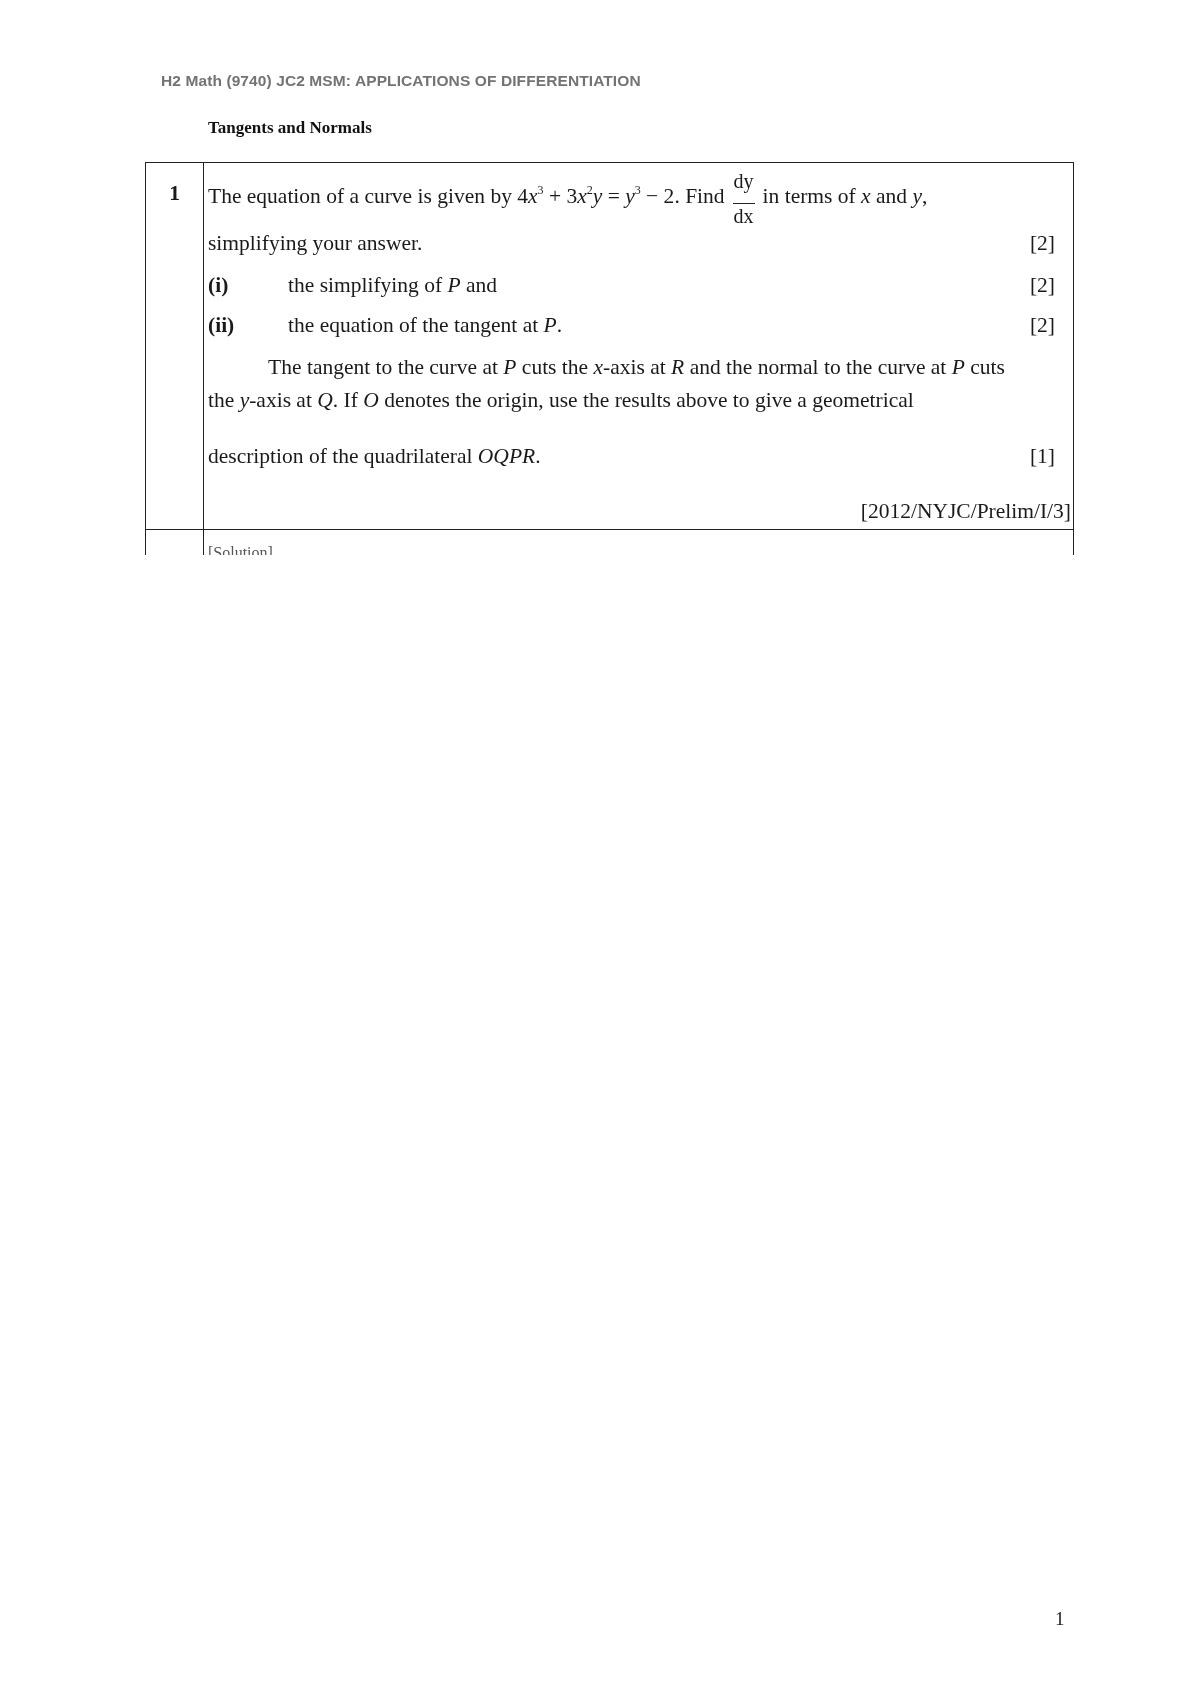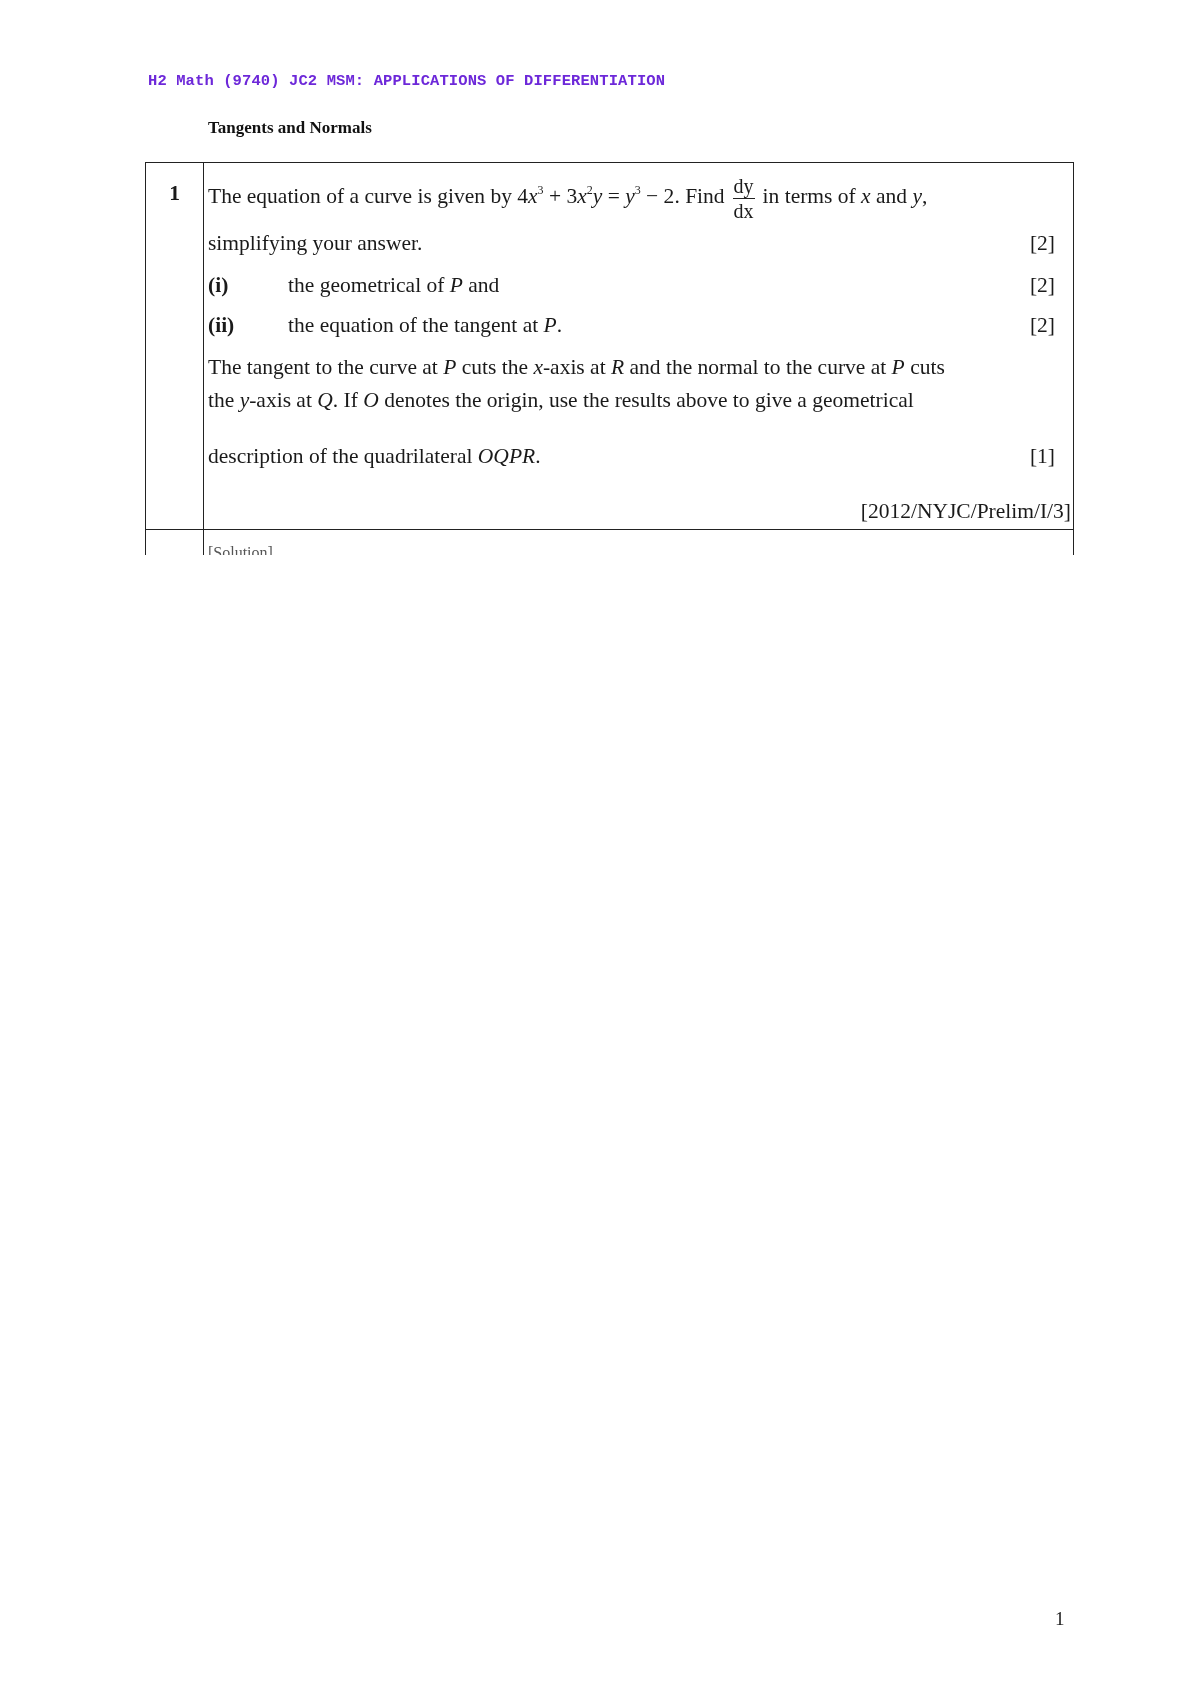--- a/index.html
+++ b/index.html
@@ -1,38 +1,38 @@
 <!DOCTYPE html>
 <html><head>
 <meta charset="utf-8">
 <style>
   html, body { margin: 0; padding: 0; background: #ffffff; }
   body { width: 1200px; height: 1696px; position: relative; overflow: hidden; color: #111; }
   .page-header {
-    position: absolute; left: 148px; top: 72px;
-    font-family: Liberation Mono, monospace; font-weight: bold; font-size: 15.5px;
-    letter-spacing: 0.1px; color: #6d28d9;
+    position: absolute; left: 161px; top: 72px;
+    font-family: Liberation Sans, sans-serif; font-weight: bold; font-size: 15.5px;
+    letter-spacing: 0.1px; color: #737373;
   }
   .section-title {
     position: absolute; left: 208px; top: 118px;
     font-family: "Liberation Serif", serif; font-weight: bold; font-size: 17px; color: #111;
   }
   .qtable {
     position: absolute; left: 145px; top: 162px; width: 927px;
     border: 1.5px solid #222; border-bottom: none;
     font-family: "Liberation Serif", serif; font-size: 21.5px; color: #1a1a1a;
   }
   .qrow { display: flex; border-bottom: 1.5px solid #222; }
   .qnum { width: 58px; border-right: 1.5px solid #222; font-weight: bold; text-align: center; padding-top: 18px; box-sizing: border-box; }
   .qbody { flex: 1; padding: 0 8px 0 4px; position: relative; }
   .line { position: relative; white-space: nowrap; }
   .marks { position: absolute; right: 10px; }
   .frac { display: inline-block; vertical-align: middle; text-align: center; margin: 0 8px; line-height: 1; }
   .frac .num, .frac .den { display: block; font-size: 20px; padding: 0 1px; }
-  .frac .num { border-bottom: 1px solid #222; padding-bottom: 2px; }
+  .frac .num { border-bottom: 1px solid #222; padding-bottom: 12px; }
   .frac .den { padding-top: 2px; }
   i { font-style: italic; }
   sup { font-size: 12px; vertical-align: 9px; }
   .subpart-label { display: inline-block; width: 80px; font-weight: bold; }
   .source { text-align: right; padding-right: 0px; margin-right: -6px; margin-top: 24px; }
   .solution-row { height: 40px; }
   .solution-text { font-size: 16px; color: #555; padding-top: 14px; text-decoration: underline; }
   .page-number {
     position: absolute; left: 1055px; top: 1608px;
     font-family: "Liberation Serif", serif; font-size: 19px; color: #222;
@@ -54,31 +54,31 @@
         <span>The equation of a curve is given by </span><span><span>4</span><i>x</i><sup>3</sup><span> + 3</span><i>x</i><sup>2</sup><i>y</i><span> = </span><i>y</i><sup>3</sup><span> − 2</span></span><span>. Find</span><span class="frac"><span class="num">dy</span><span class="den">dx</span></span><span>in terms of </span><i>x</i><span> and </span><i>y</i><span>,</span>
       </div>
 
       <div class="line" style="height:44px; line-height:44px;">
         <span>simplifying your answer.</span>
         <span class="marks">[2]</span>
       </div>
 
 
       <div class="line" style="height:40px; line-height:40px;">
-        <span class="subpart-label">(i)</span><span>the geometrical of </span><i>P</i><span> and</span>
+        <span class="subpart-label">(i)</span><span>the simplifying of </span><i>P</i><span> and</span>
         <span class="marks">[2]</span>
       </div>
 
       <div class="line" style="height:40px; line-height:40px;">
         <span class="subpart-label">(ii)</span><span>the equation of the tangent at </span><i>P</i><span>.</span>
         <span class="marks">[2]</span>
       </div>
 
       <div style="margin-top:6px;">
-        <div class="line" style="height:33px; line-height:33px;">
+        <div class="line" style="height:33px; line-height:33px;text-align:center;">
           <span>The tangent to the curve at </span><i>P</i><span> cuts the </span><i>x</i><span>-axis at </span><i>R</i><span> and the normal to the curve at </span><i>P</i><span> cuts</span>
         </div>
         <div class="line" style="height:33px; line-height:33px;">
           <span>the </span><i>y</i><span>-axis at </span><i>Q</i><span>.  If </span><i>O</i><span> denotes the origin, use the results above to give a geometrical</span>
         </div>
         <div class="line" style="height:33px; line-height:33px;margin-top:23px;">
           <span>description of the quadrilateral </span><i>OQPR</i><span>.</span>
           <span class="marks">[1]</span>
         </div>
       </div>

